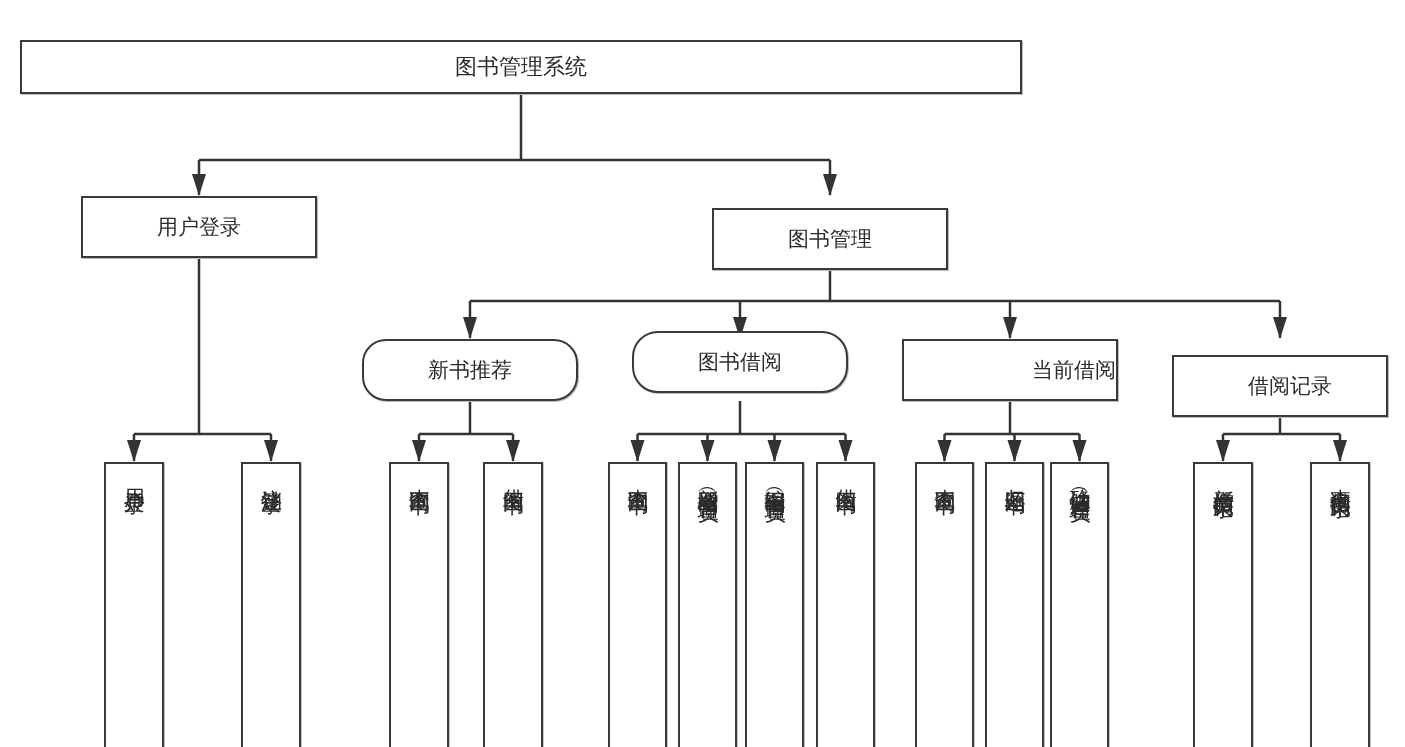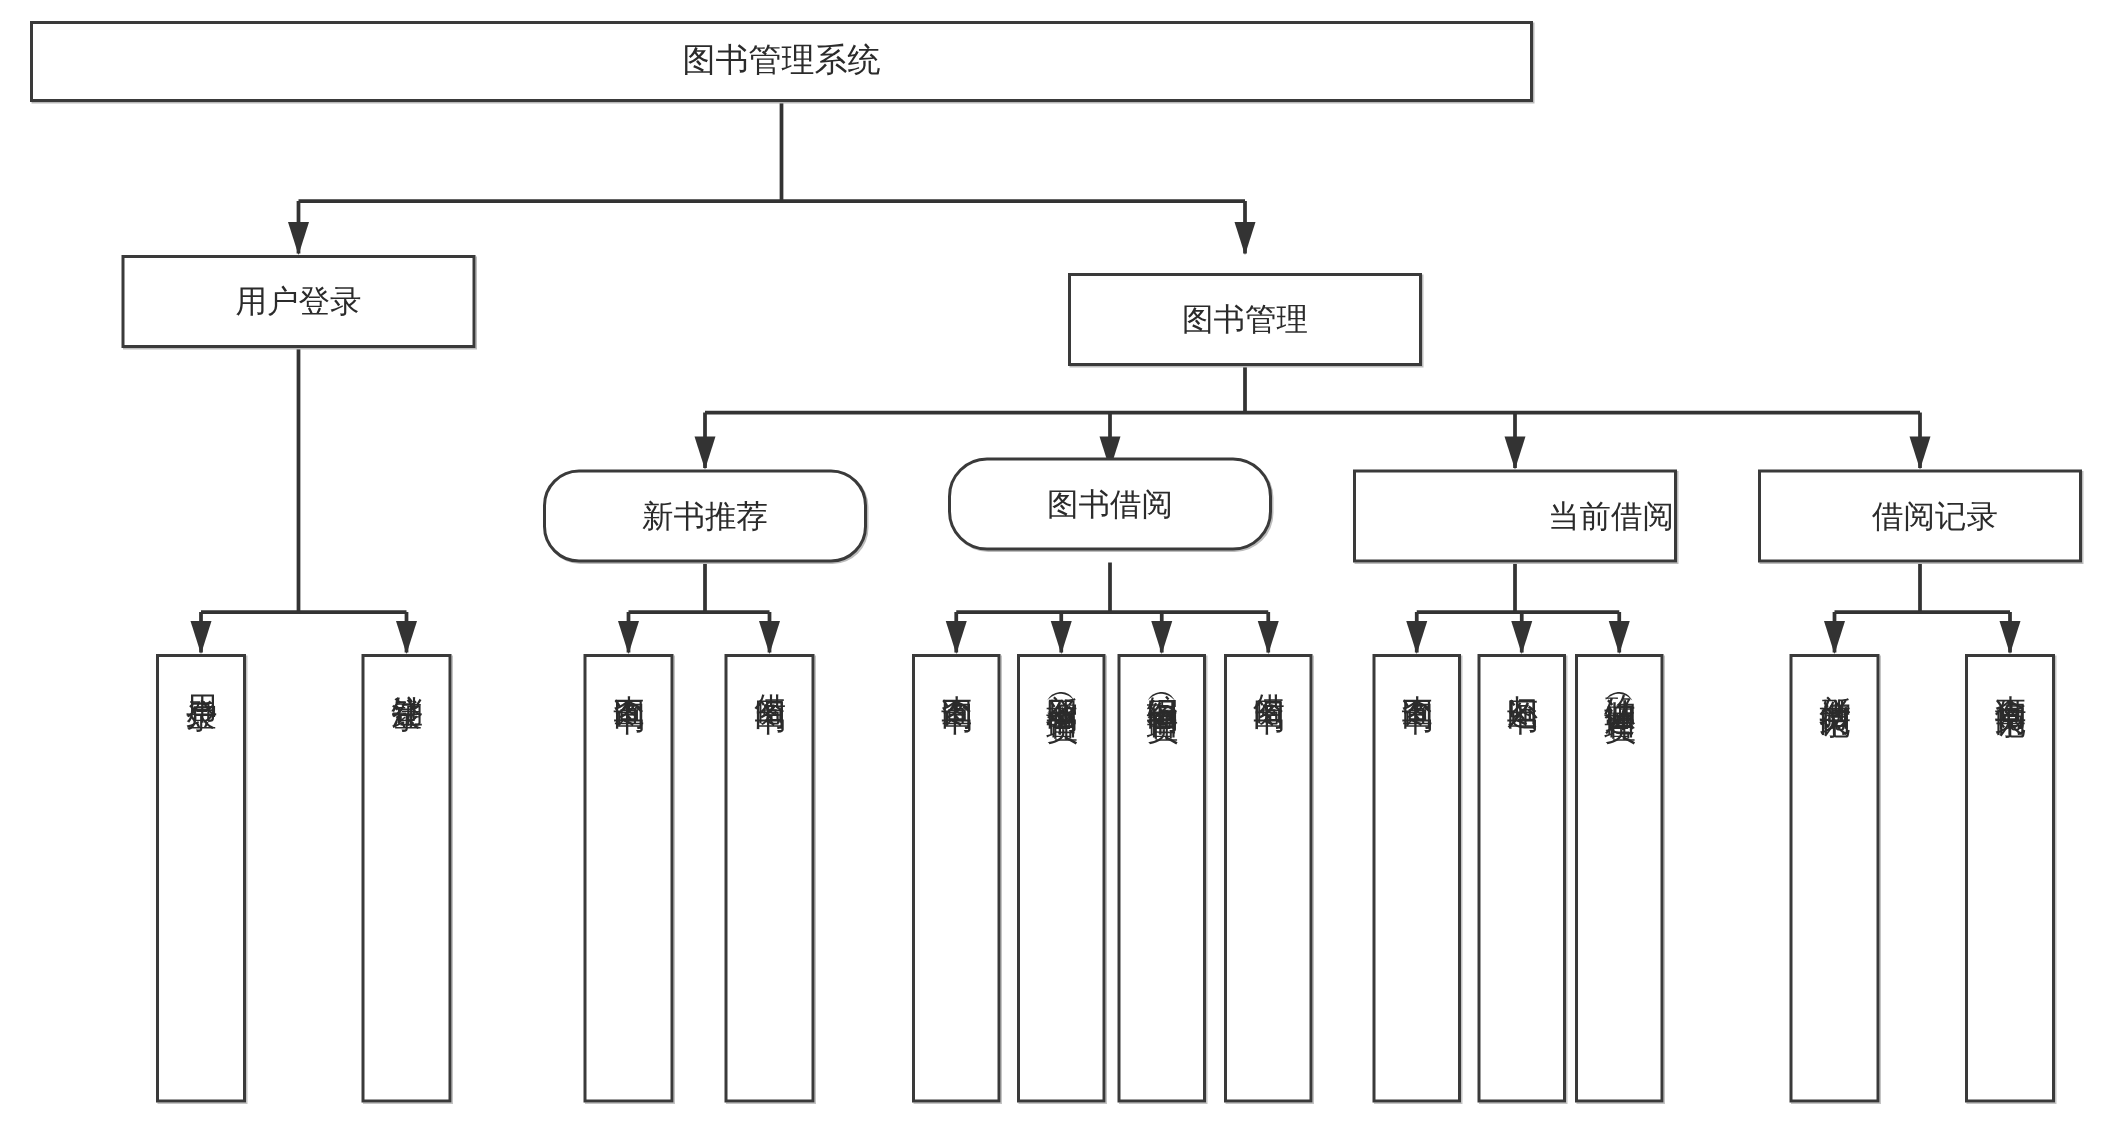--- a/index.html
+++ b/index.html
@@ -12,20 +12,21 @@
     font-family: "DejaVu Sans", "Liberation Sans", sans-serif;
     width: 1405px;
     height: 747px;
     overflow: hidden;
   }
   #diagram-root {
     position: relative;
     width: 1405px;
     height: 714px;
     background: #ffffff;
+    margin-top: 26px;
   }
   #edges-layer {
     position: absolute;
     left: 0;
     top: 0;
     width: 1405px;
     height: 747px;
   }
   .node {
     position: absolute;
@@ -155,21 +156,21 @@
       </div>
       <div class="node level-2" style="left: 362px; top: 313px; width: 216px; height: 62px; border-radius: 24px;">
         <span class="node-label">新书推荐</span>
       </div>
       <div class="node level-2" style="left: 632px; top: 305px; width: 216px; height: 62px; border-radius: 26px;">
         <span class="node-label">图书借阅</span>
       </div>
       <div class="node level-2" style="left: 902px; top: 313px; width: 216px; height: 62px; justify-content: flex-end;">
         <span class="node-label">当前借阅</span>
       </div>
-      <div class="node level-2" style="left: 1172px; top: 313px; width: 216px; height: 62px; padding-left: 20px;">
+      <div class="node level-2" style="left: 1172px; top: 329px; width: 216px; height: 62px; padding-left: 20px;">
         <span class="node-label">借阅记录</span>
       </div>
       <div class="node level-3" style="left: 104px; top: 436px; width: 60px; height: 299px;">
         <span class="node-label">用户登录</span>
       </div>
       <div class="node level-3" style="left: 241px; top: 436px; width: 60px; height: 299px;">
         <span class="node-label">注销登录</span>
       </div>
       <div class="node level-3" style="left: 389px; top: 436px; width: 60px; height: 299px;">
         <span class="node-label">查询图书</span>

